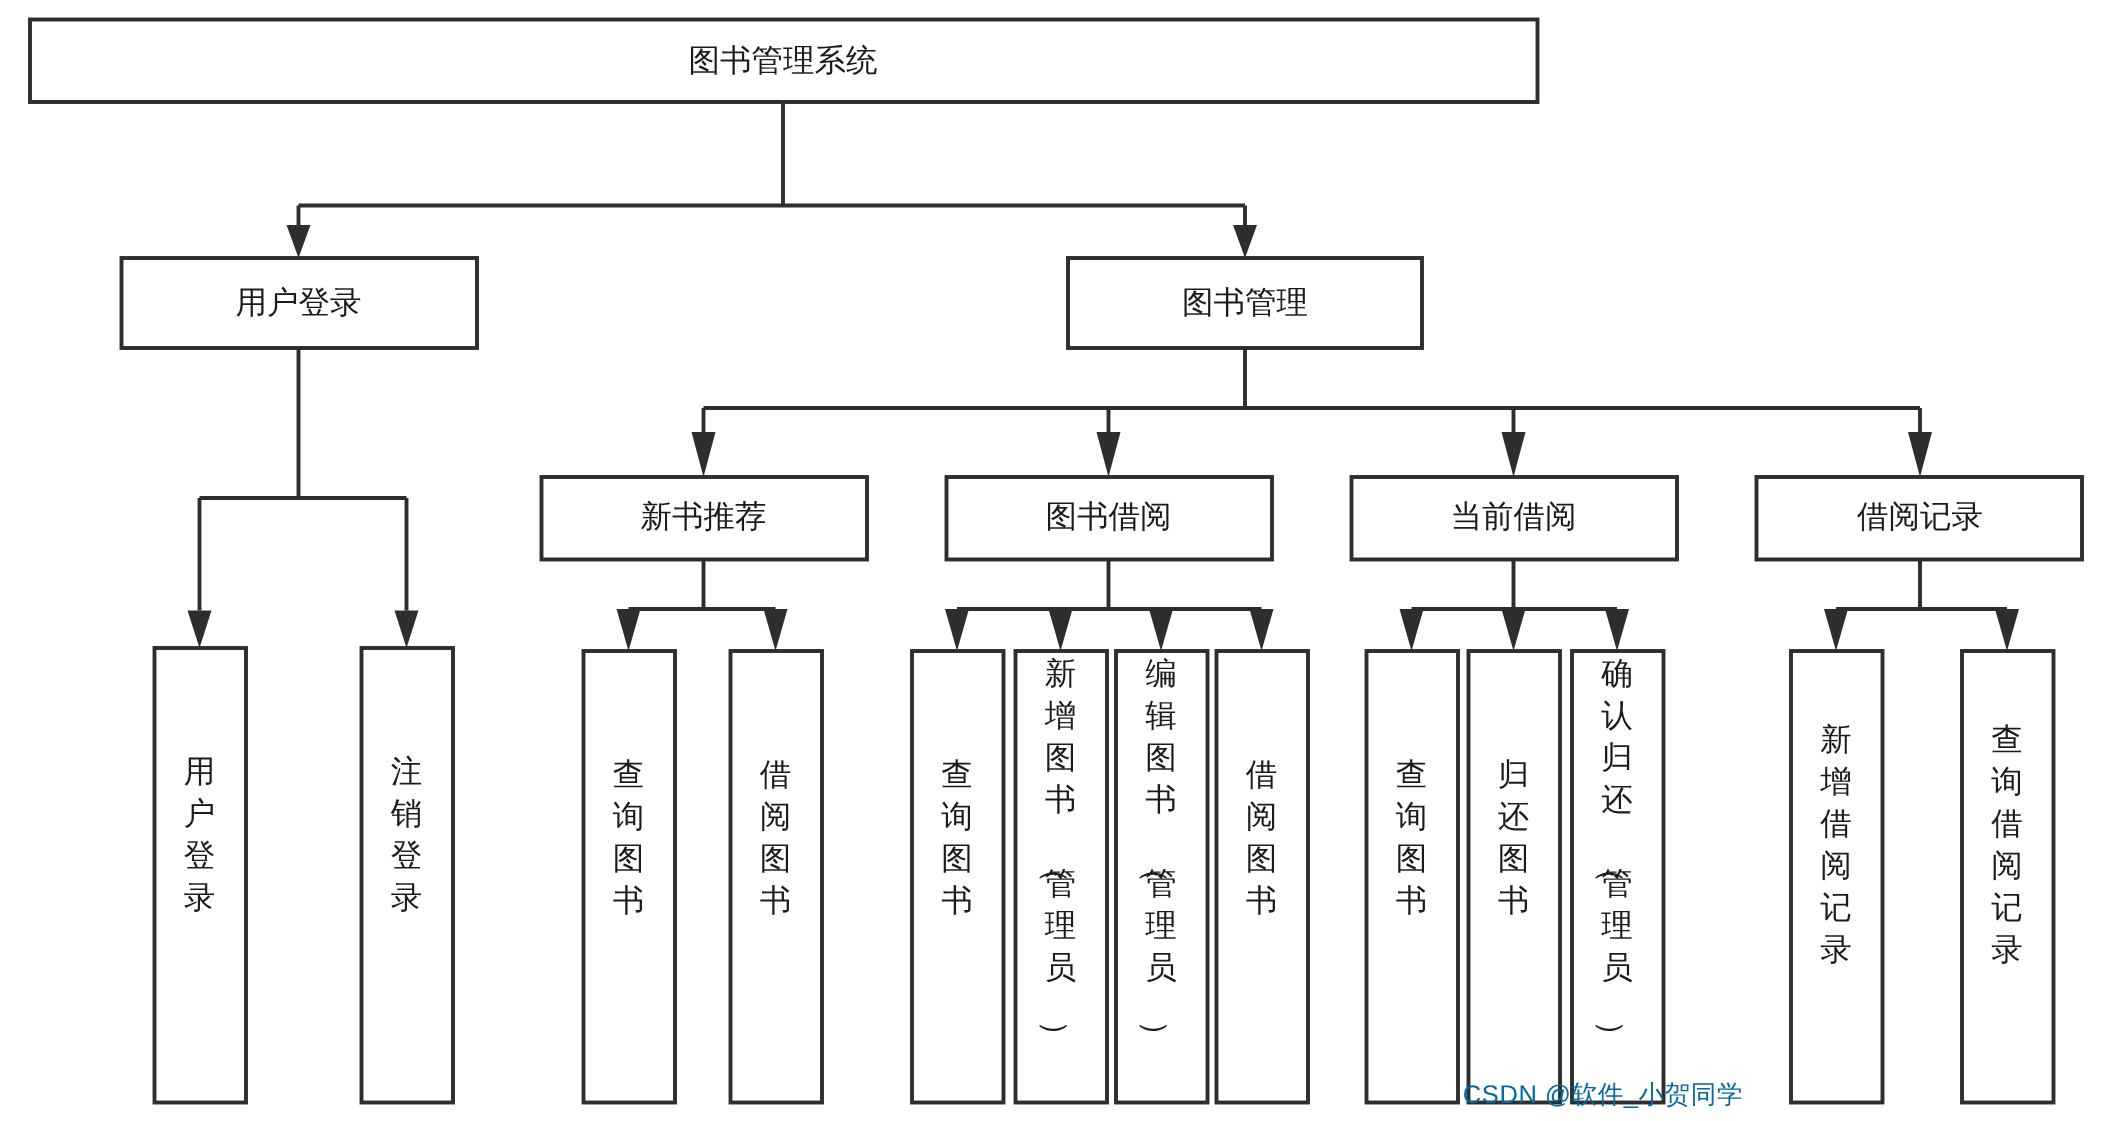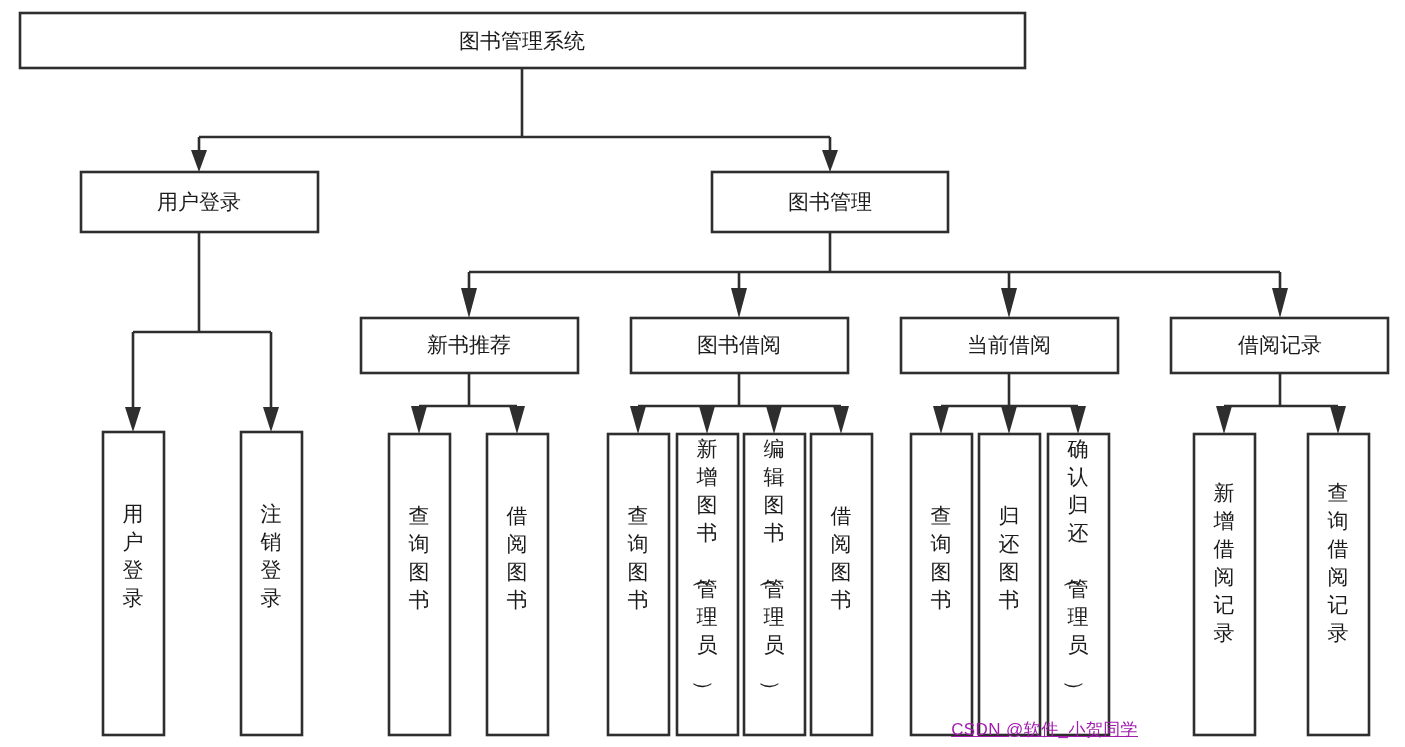--- a/index.html
+++ b/index.html
@@ -11,20 +11,21 @@
     width: 1405px;
     height: 747px;
     font-family: "Liberation Sans", "DejaVu Sans", sans-serif;
     overflow: hidden;
     position: relative;
   }
   #diagram-root {
     position: relative;
     width: 1146px;
     height: 747px;
+    padding-left: 24px;
   }
   svg#flowchart {
     position: absolute;
     left: 0;
     top: 0;
     width: 1405px;
     height: 747px;
     display: block;
   }
   .node-box {
@@ -54,25 +55,24 @@
     font-family: "Liberation Sans", "DejaVu Sans", sans-serif;
     font-size: 21px;
     text-anchor: middle;
   }
   .watermark {
     position: absolute;
     right: 8px;
     bottom: 6px;
     font-family: "Liberation Sans", "DejaVu Sans", sans-serif;
     font-size: 17px;
-    color: #a21caf;
+    color: #0369a1;
     letter-spacing: 0.4px;
     white-space: nowrap;
     pointer-events: none;
-    text-decoration: underline;
   }
 </style>
 </head>
 <body>
 
 <div id="diagram-root">
 
   <svg id="flowchart" viewBox="0 0 1405 747" xmlns="http://www.w3.org/2000/svg">
 
     <g>

